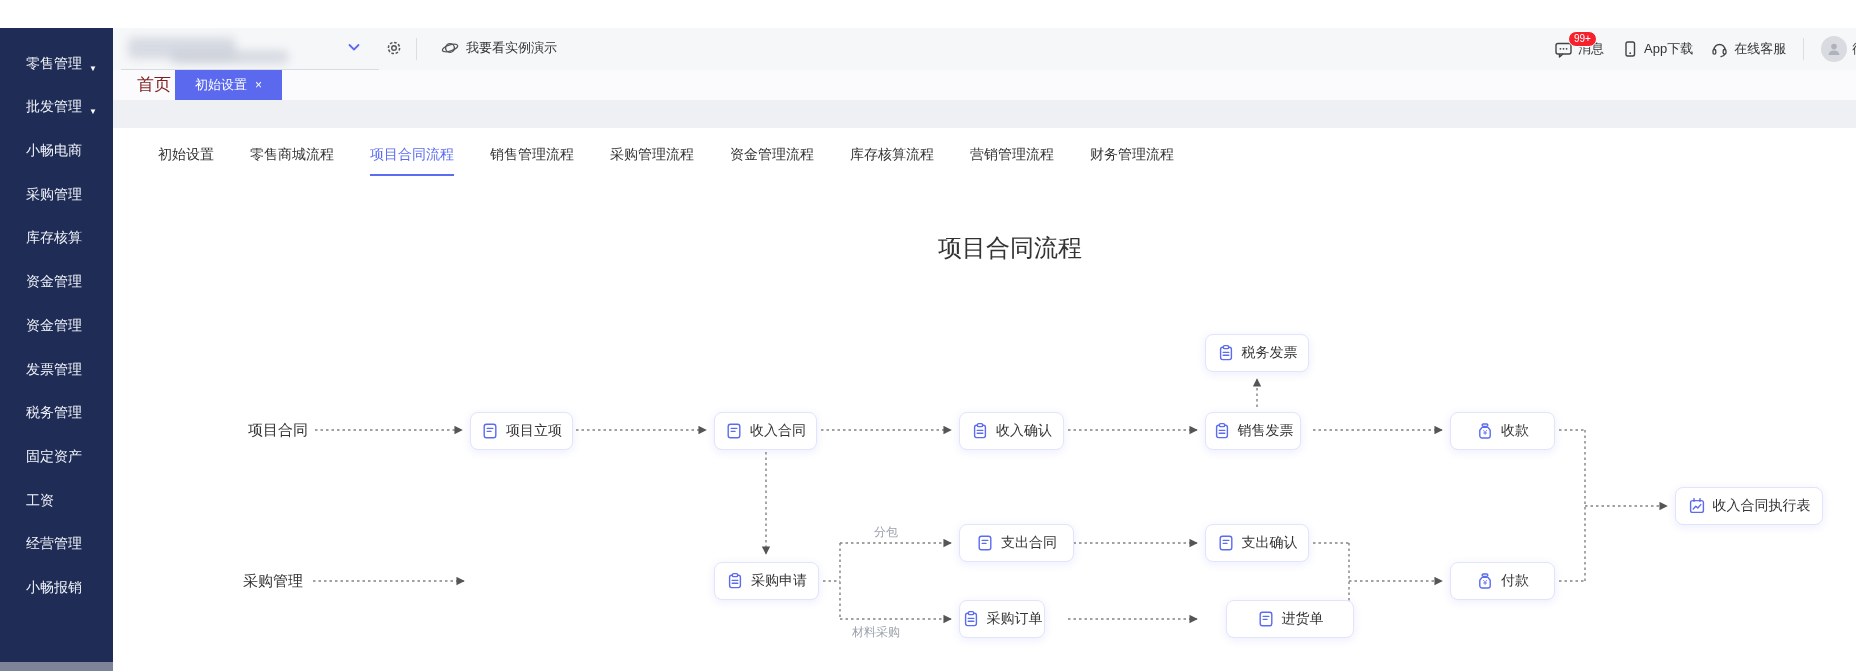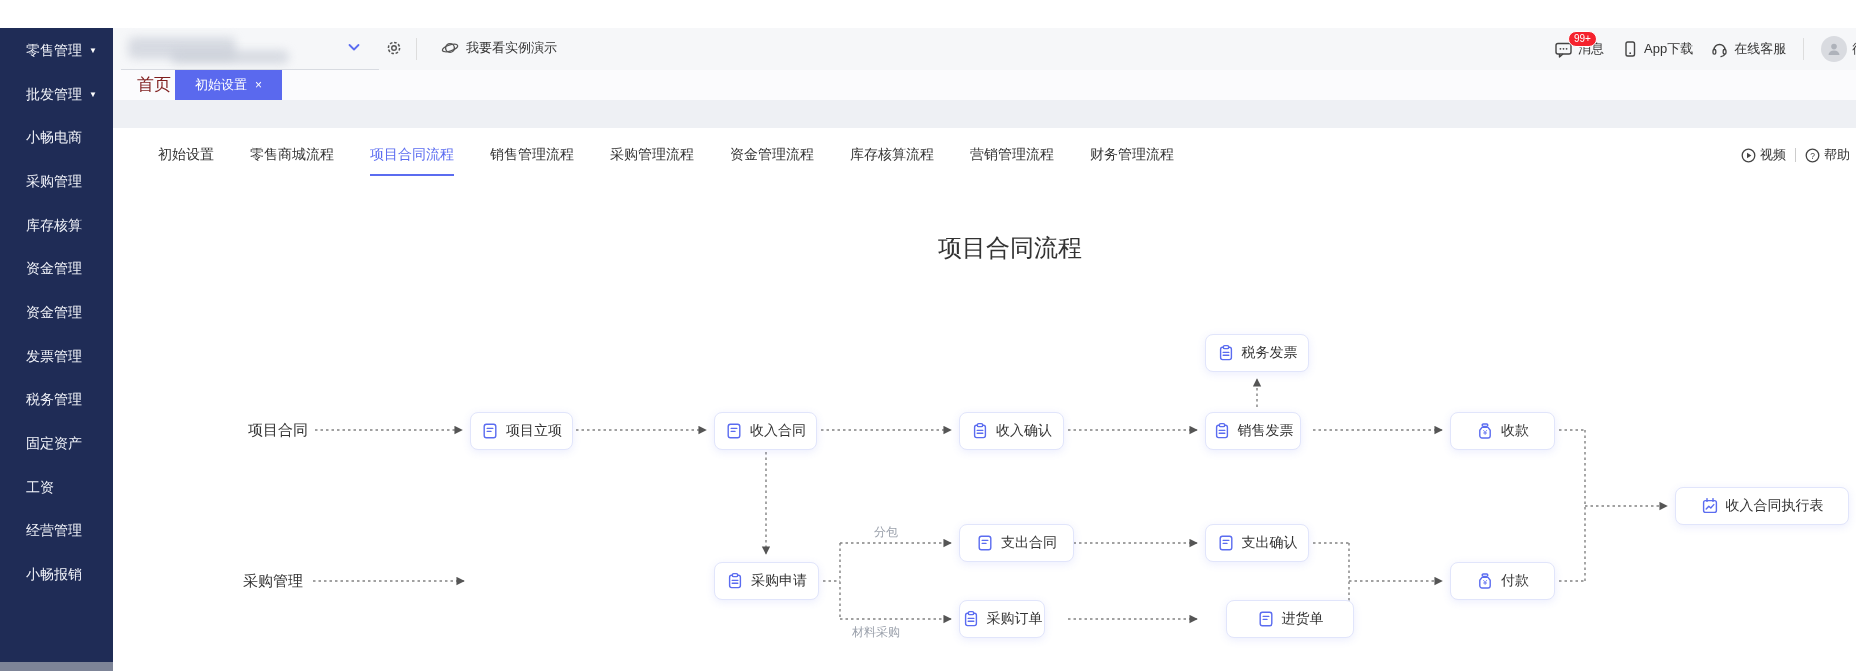--- a/index.html
+++ b/index.html
@@ -6,21 +6,21 @@
   .stage{position:relative;width:1856px;height:671px;overflow:hidden;background:#fff;
          font-family:"Liberation Sans","DejaVu Sans",sans-serif;-webkit-font-smoothing:antialiased;}
 
   
   .sidebar{position:absolute;left:0;top:28px;width:113px;bottom:0;background:#1f2c56;color:#fff;z-index:5;}
   .logo-block{position:relative;height:64px;padding:8px 0 0 8px;box-sizing:border-box;}
   .logo-row{display:flex;align-items:center;gap:4px;}
   .brand-name{font-size:11px;color:#fff;white-space:nowrap;}
   .brand-edition{font-size:11px;color:#fff;margin-top:4px;}
   .side-menu{margin-top:1px;}
-  .side-item{height:43.7px;display:flex;align-items:center;padding-left:26px;font-size:14px;color:#f2f4fa;cursor:pointer;white-space:nowrap;}
+  .side-item{height:43.7px;display:flex;align-items:flex-end;padding-left:26px;font-size:14px;color:#f2f4fa;cursor:pointer;white-space:nowrap;}
   .side-item .caret{font-size:8px;margin-left:7px;color:#fff;}
   .sidebar-strip{position:absolute;left:0;bottom:0;width:113px;height:9px;background:#7d8497;}
 
   
   .topstrip{position:absolute;left:0;top:0;width:100%;height:28px;background:#ffffff;}
   .header{position:absolute;left:113px;top:28px;right:0;height:42px;background:#f6f7f9;}
   .blur-blob{position:absolute;background:#c7ccd6;opacity:.65;filter:blur(5px);border-radius:6px;}
   .company-underline{position:absolute;left:8px;bottom:0;width:258px;border-bottom:1px solid #d8dbe1;}
   .hdr-item{position:absolute;display:flex;align-items:center;gap:6px;font-size:13px;color:#333;cursor:pointer;}
   .hdr-divider{position:absolute;width:1px;height:22px;background:#ddd;top:10px;}
@@ -192,37 +192,20 @@
         <div class="flowtab">初始设置</div>
         <div class="flowtab">零售商城流程</div>
         <div class="flowtab active">项目合同流程</div>
         <div class="flowtab">销售管理流程</div>
         <div class="flowtab">采购管理流程</div>
         <div class="flowtab">资金管理流程</div>
         <div class="flowtab">库存核算流程</div>
         <div class="flowtab">营销管理流程</div>
         <div class="flowtab">财务管理流程</div>
       </div>
-    <div class="flow-utils">
-      <div class="util-item">
-        <svg width="15" height="15" viewBox="0 0 15 15">
-          <circle cx="7.5" cy="7.5" r="6.3" fill="none" stroke="#444" stroke-width="1.3"></circle>
-          <path d="M6 4.8 L10.4 7.5 L6 10.2 Z" fill="#444"></path>
-        </svg>
-        <span>视频</span>
-      </div>
-      <div class="util-div"></div>
-      <div class="util-item">
-        <svg width="15" height="15" viewBox="0 0 15 15">
-          <circle cx="7.5" cy="7.5" r="6.3" fill="none" stroke="#444" stroke-width="1.3"></circle>
-          <text x="7.5" y="10.6" font-size="8.5" text-anchor="middle" fill="#444" font-family="Liberation Sans,sans-serif">?</text>
-        </svg>
-        <span>帮助</span>
-      </div>
-    </div>
   </div>
 
   <div class="diagram-layer">
     <div class="diagram-title">项目合同流程</div>
 
     <svg class="connectors" viewBox="0 0 1856 671">
       <defs>
         <marker id="arr" markerWidth="7" markerHeight="7" refX="5.4" refY="3" orient="auto">
           <path d="M0,0 L6,3 L0,6 Z" fill="#555"></path>
         </marker>
@@ -310,21 +293,21 @@
           <span style="display: flex;">
             <svg width="18" height="18" viewBox="0 0 18 18" fill="none" stroke="#5b6cf0" stroke-width="1.4" stroke-linecap="round" stroke-linejoin="round">
               <rect x="3.6" y="3.2" width="10.8" height="12.4" rx="2"></rect>
               <rect x="6.4" y="1.6" width="5.2" height="3" rx="1.2" fill="#fff"></rect>
               <line x1="6.2" y1="8.4" x2="11.8" y2="8.4"></line>
               <line x1="6.2" y1="11.2" x2="11.8" y2="11.2"></line>
             </svg>
           </span>
           <span>税务发票</span>
         </div>
-        <div class="flow-node" style="left: 1675px; top: 487px; width: 174px;">
+        <div class="flow-node" style="left: 1675px; top: 487px; width: 148px;">
           <span style="display: flex;">
             <svg width="18" height="18" viewBox="0 0 18 18" fill="none" stroke="#5b6cf0" stroke-width="1.4" stroke-linecap="round" stroke-linejoin="round">
               <rect x="2.6" y="3.6" width="12.8" height="11.8" rx="2"></rect>
               <line x1="6" y1="1.6" x2="6" y2="4.4"></line>
               <line x1="12" y1="1.6" x2="12" y2="4.4"></line>
               <polyline points="5.2,12 7.8,9.2 9.8,11 12.8,7.6"></polyline>
             </svg>
           </span>
           <span>收入合同执行表</span>
         </div>

